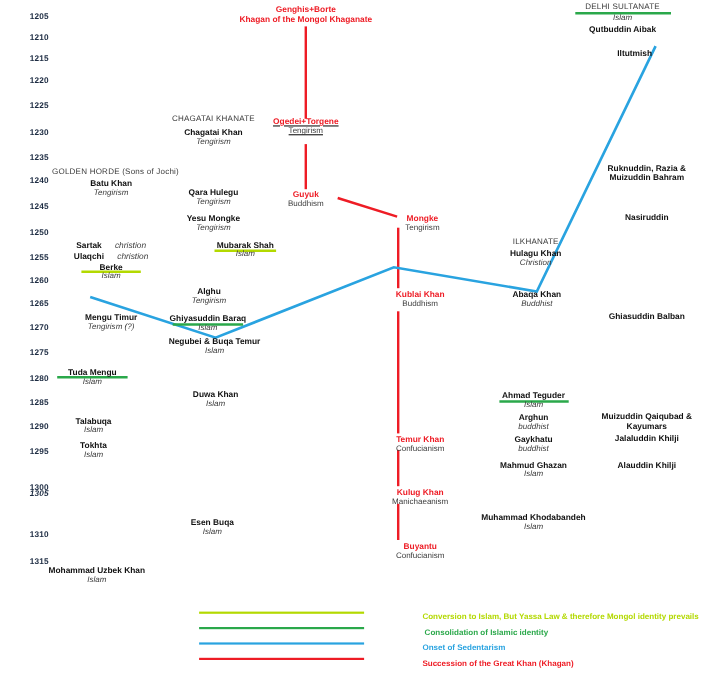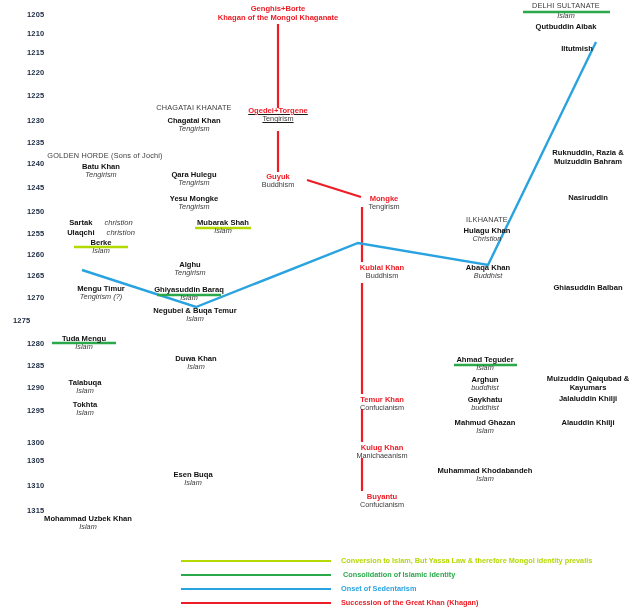--- a/index.html
+++ b/index.html
@@ -92,22 +92,22 @@
   }
   .legend {
     position: absolute;
     left: 0;
     top: 0;
     width: 640px;
   }
   .legend-row {
     position: absolute;
     display: flex;
-    align-items: center;
-    white-space: nowrap;
+    white-space: nowrap;
+    gap: 43px;
   }
   .legend-swatch {
     width: 150px;
     height: 2px;
     display: inline-block;
   }
   .legend-label {
     font-size: 7.3px;
     font-weight: bold;
     margin-left: 10px;
@@ -146,27 +146,27 @@
   <div class="year" style="left:27px; top:91px;">1225</div>
   <div class="year" style="left:27px; top:116px;">1230</div>
   <div class="year" style="left:27px; top:138px;">1235</div>
   <div class="year" style="left:27px; top:159px;">1240</div>
   <div class="year" style="left:27px; top:183px;">1245</div>
   <div class="year" style="left:27px; top:207px;">1250</div>
   <div class="year" style="left:27px; top:229px;">1255</div>
   <div class="year" style="left:27px; top:250px;">1260</div>
   <div class="year" style="left:27px; top:271px;">1265</div>
   <div class="year" style="left:27px; top:293px;">1270</div>
-  <div class="year" style="left:13px; top:316px;text-align:center;">1275</div>
+  <div class="year" style="left:27px; top:316px;text-align:center;">1275</div>
   <div class="year" style="left:27px; top:339px;">1280</div>
   <div class="year" style="left:27px; top:361px;">1285</div>
   <div class="year" style="left:27px; top:383px;">1290</div>
   <div class="year" style="left:27px; top:406px;">1295</div>
   <div class="year" style="left:27px; top:438px;">1300</div>
-  <div class="year" style="left:27px; top:456px;">1305</div>
+  <div class="year" style="left:27px; top:444px;font-style:italic;">1305</div>
   <div class="year" style="left:27px; top:481px;">1310</div>
   <div class="year" style="left:27px; top:506px;">1315</div>
 
   <div class="node" style="left:278px; top:4px;">
     <div class="nm red">Genghis+Borte</div>
     <div class="nm red">Khagan of the Mongol Khaganate</div>
   </div>
 
   <div class="node" style="left:278px; top:106px;text-decoration:underline;">
     <div class="nm red">Ogedei+Torgene</div>

